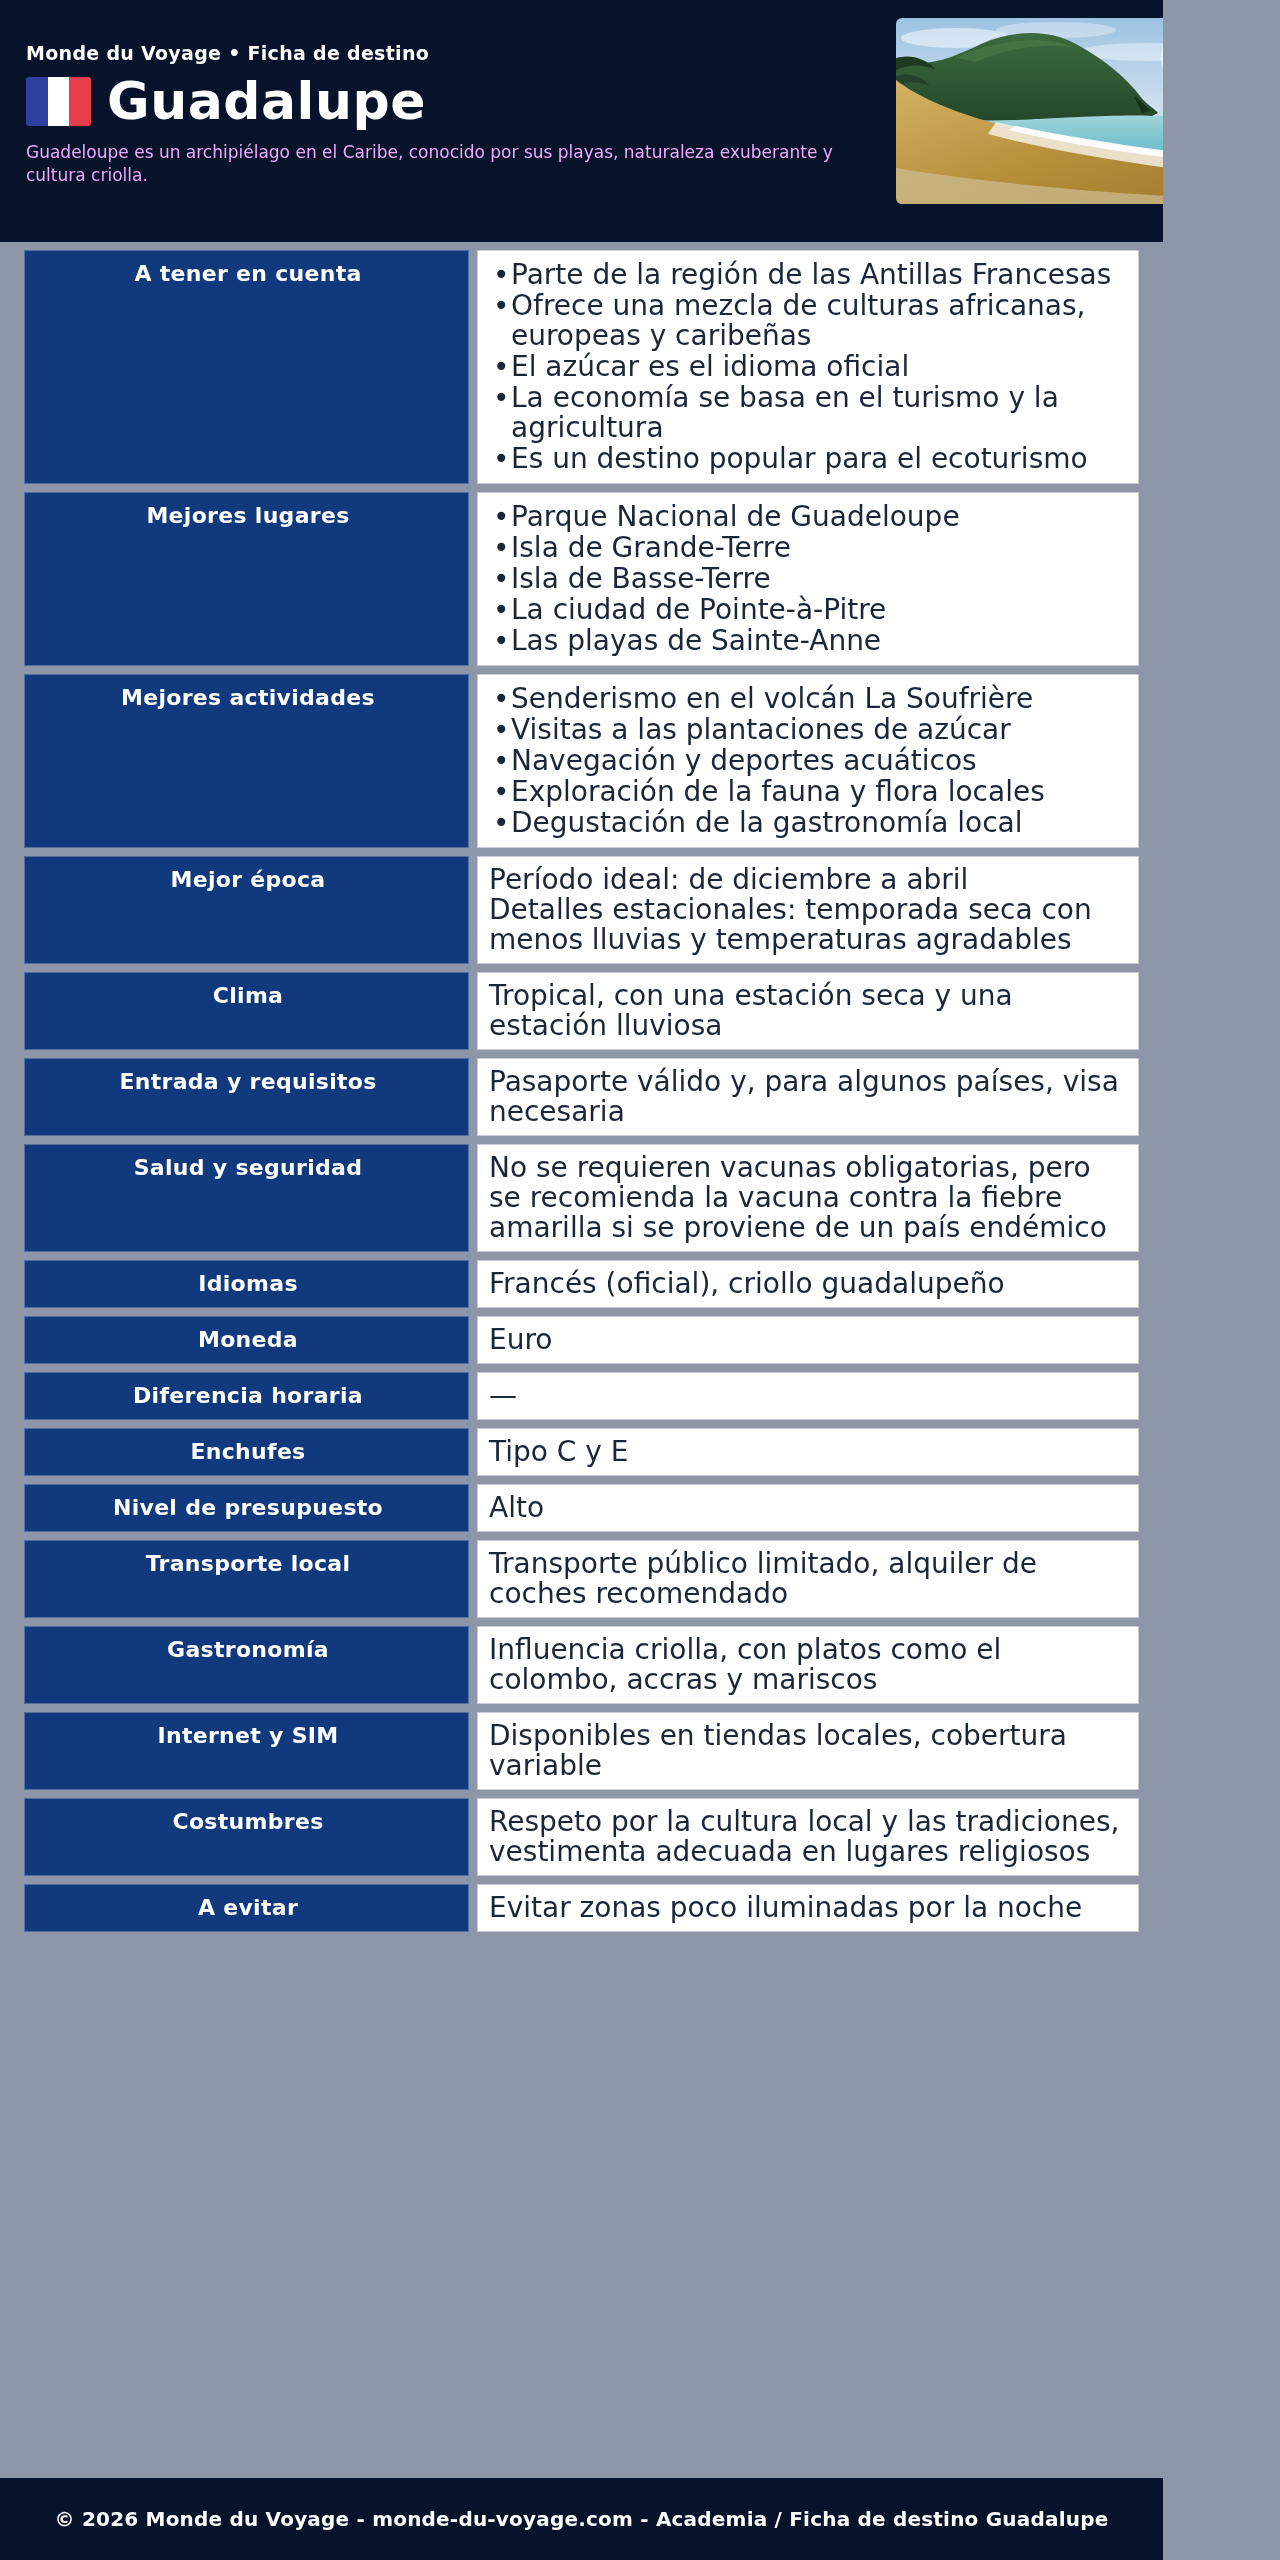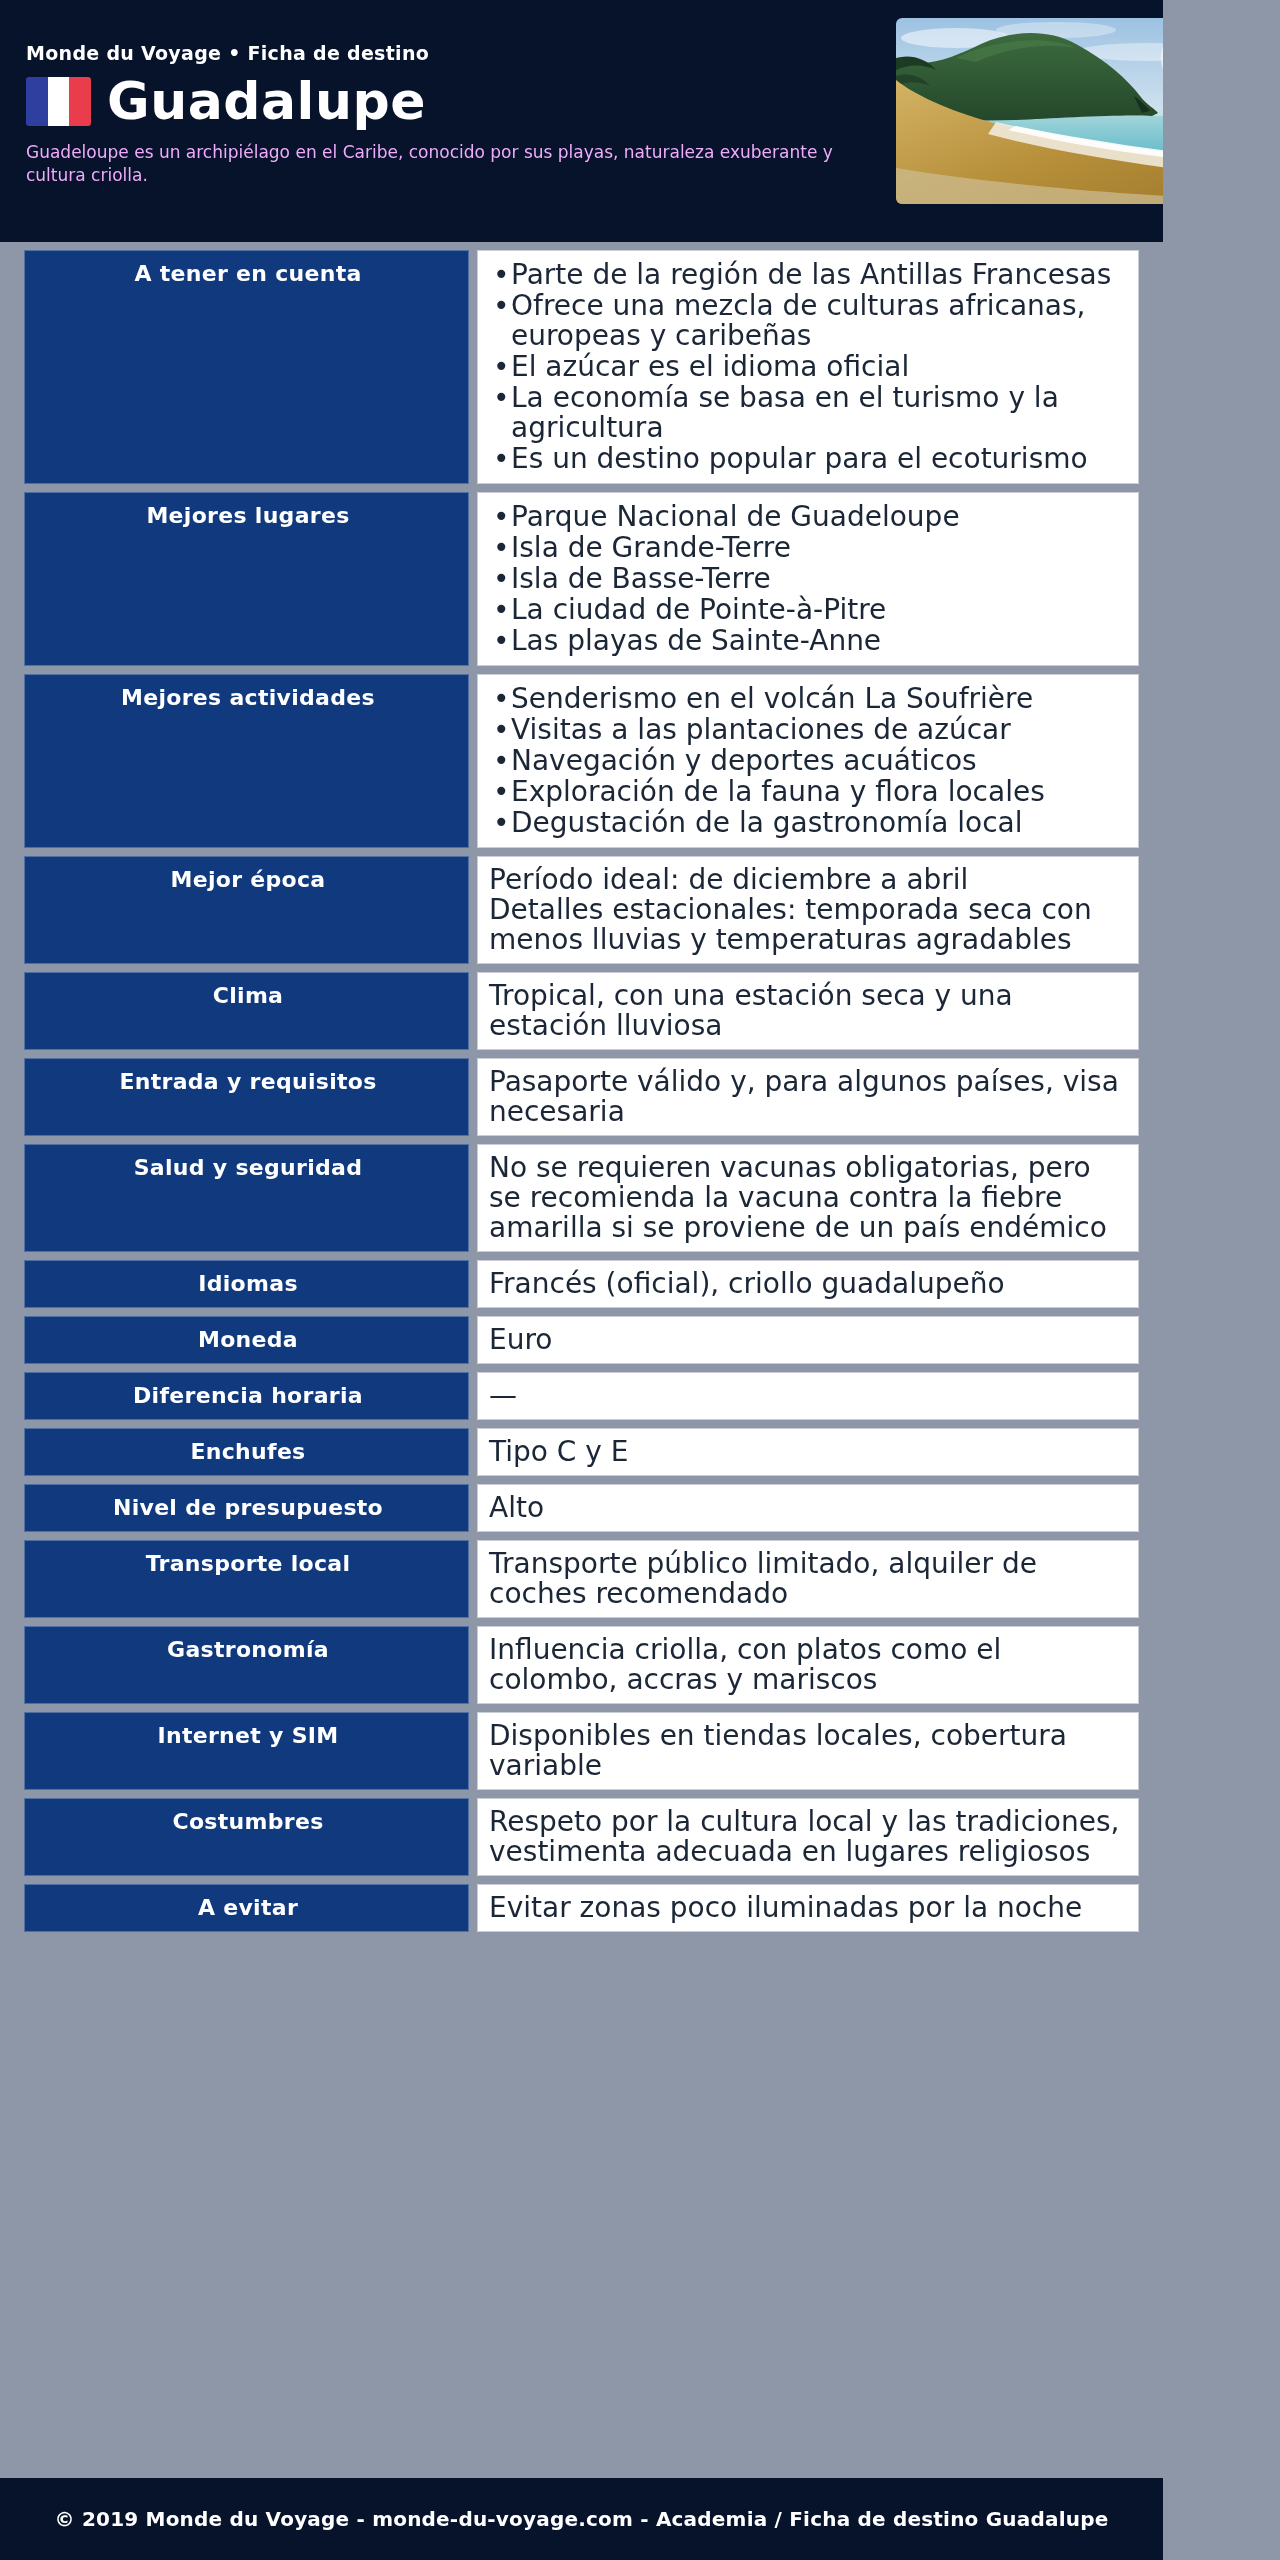--- a/index.html
+++ b/index.html
@@ -333,16 +333,16 @@
             <th class="label-cell">A evitar</th>
             <td class="content-cell">
               <div class="cell-line">Evitar zonas poco iluminadas por la noche</div>
             </td>
           </tr>
         </tbody>
     </table>
   </div>
 
   <div class="footer">
-    <div class="footer-text">© 2019 Monde du Voyage - monde-du-voyage.com - Academia / Ficha de destino Guadalupe</div>
+    <div class="footer-text">© 2026 Monde du Voyage - monde-du-voyage.com - Academia / Ficha de destino Guadalupe</div>
   </div>
 
 </div>
 
 </body></html>

